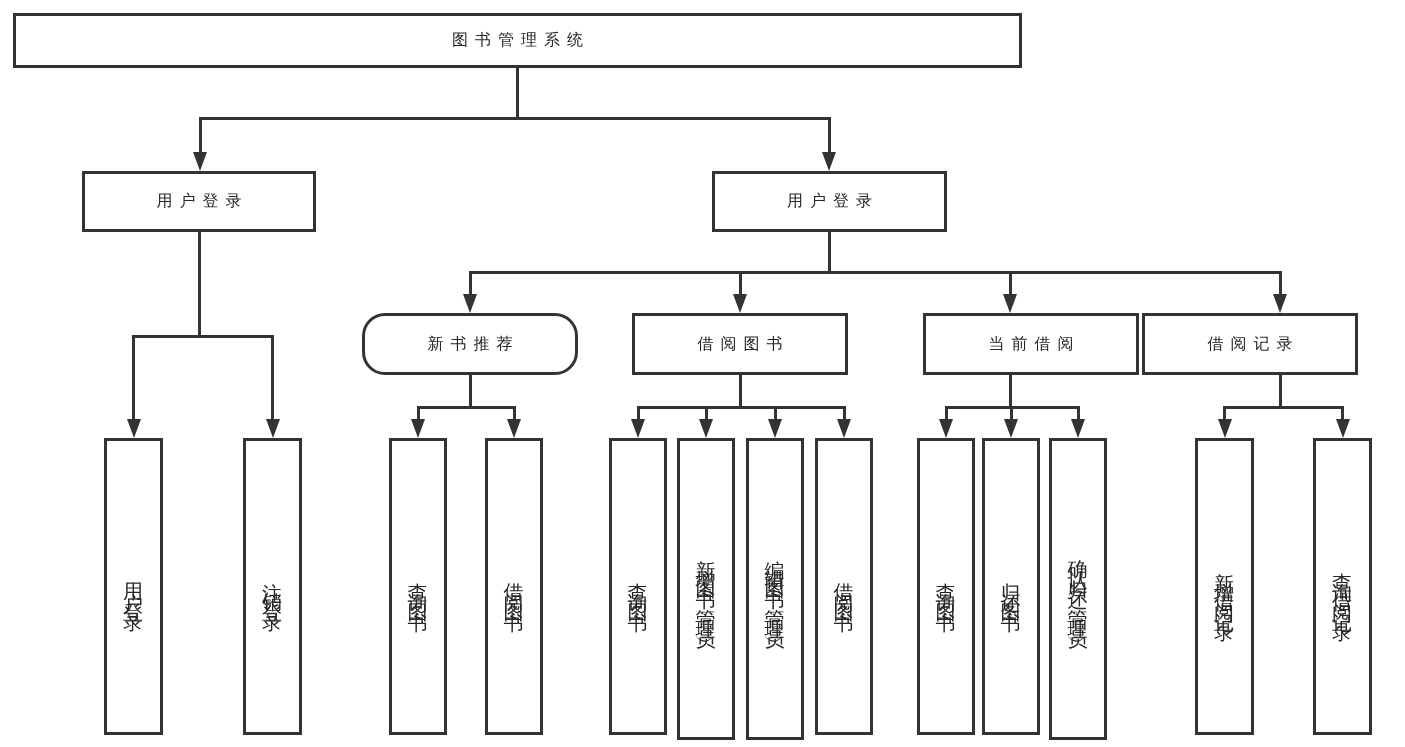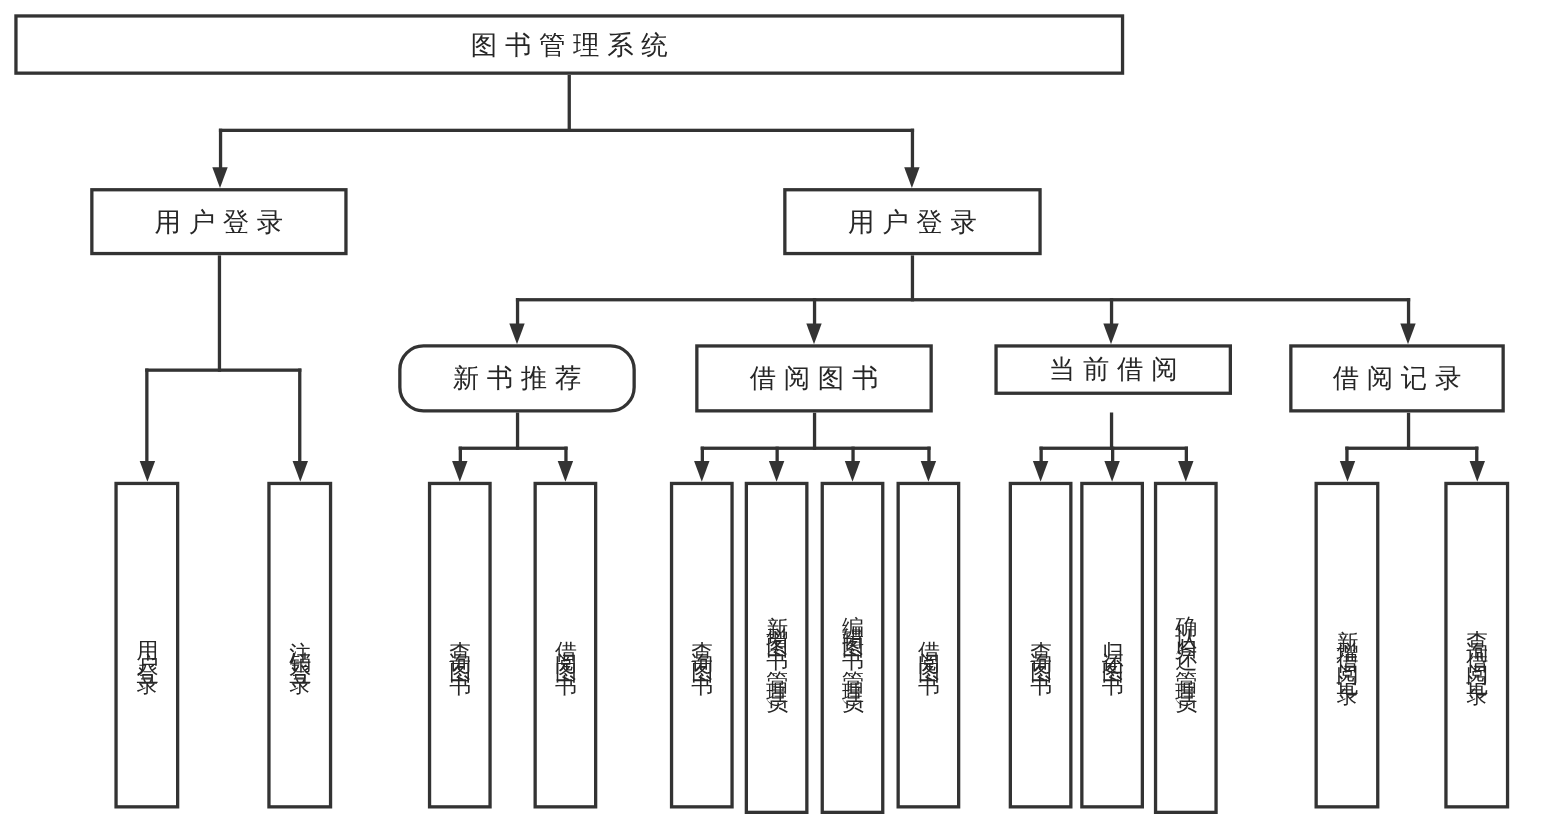--- a/index.html
+++ b/index.html
@@ -20,21 +20,21 @@
     position: absolute;
     box-sizing: border-box;
     border: 3px solid #333333;
     background: #ffffff;
     display: flex;
     align-items: center;
     justify-content: center;
     z-index: 2;
   }
   .node.horizontal .node-label {
-    font-size: 24px;
+    font-size: 16px;
     letter-spacing: 7px;
     text-indent: 7px;
     white-space: nowrap;
     color: #262626;
   }
   .node.vertical .node-label {
     writing-mode: vertical-rl;
     text-orientation: mixed;
     font-size: 20px;
     letter-spacing: 10px;
@@ -78,24 +78,24 @@
     </div>
     <div class="node horizontal" style="left: 712px; top: 171px; width: 235px; height: 61px;">
       <span class="node-label">用户登录</span>
     </div>
     <div class="node horizontal" style="left: 362px; top: 313px; width: 216px; height: 62px; border-radius: 23px;">
       <span class="node-label">新书推荐</span>
     </div>
     <div class="node horizontal" style="left: 632px; top: 313px; width: 216px; height: 62px;">
       <span class="node-label">借阅图书</span>
     </div>
-    <div class="node horizontal" style="left: 904px; top: 313px; width: 216px; height: 46px;">
+    <div class="node horizontal" style="left: 923px; top: 313px; width: 216px; height: 62px;">
       <span class="node-label">当前借阅</span>
     </div>
-    <div class="node horizontal" style="left: 1172px; top: 313px; width: 196px; height: 62px;">
+    <div class="node horizontal" style="left: 1142px; top: 313px; width: 216px; height: 62px;">
       <span class="node-label">借阅记录</span>
     </div>
     <div class="node vertical" style="left: 104px; top: 438px; width: 59px; height: 297px;">
       <span class="node-label">用户登录</span>
     </div>
     <div class="node vertical" style="left: 243px; top: 438px; width: 59px; height: 297px;">
       <span class="node-label">注销登录</span>
     </div>
     <div class="node vertical" style="left: 389px; top: 438px; width: 58px; height: 297px;">
       <span class="node-label">查询图书</span>

